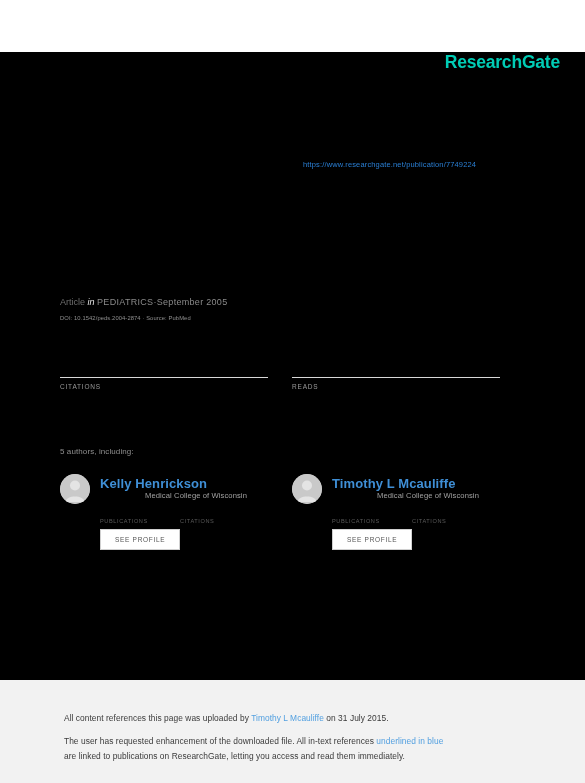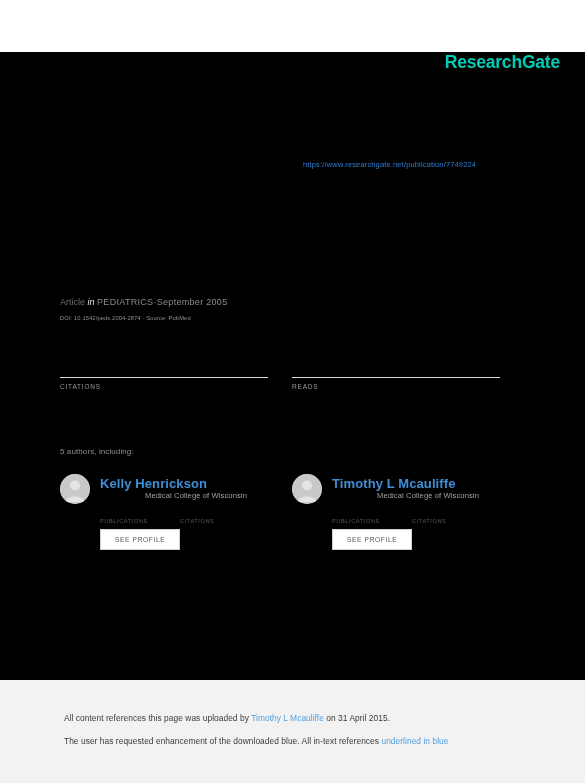--- a/index.html
+++ b/index.html
@@ -280,18 +280,19 @@
         <div class="mini-label">CITATIONS</div>
       </div>
     </div>
     <div class="see-profile">SEE PROFILE</div>
   </div>
 
 </div>
 
 <div class="footer">
   <div class="footer-line l1">
-    <span>All content references this page was uploaded by </span><span class="footer-link">Timothy L Mcauliffe</span><span> on 31 April 2015.</span>
+    <span>All content references this page was uploaded by </span><span class="footer-link">Timothy L Mcauliffe</span><span> on 31 July 2015.</span>
   </div>
   <div class="footer-line l2">
-    <span>The user has requested enhancement of the downloaded blue. All in-text references </span><span class="footer-underlined">underlined in blue</span>
-  </div>
+    <span>The user has requested enhancement of the downloaded file. All in-text references </span><span class="footer-underlined">underlined in blue</span>
+  </div>
+  <div class="footer-line l3">are linked to publications on ResearchGate, letting you access and read them immediately.</div>
 </div>
 
 </body></html>

